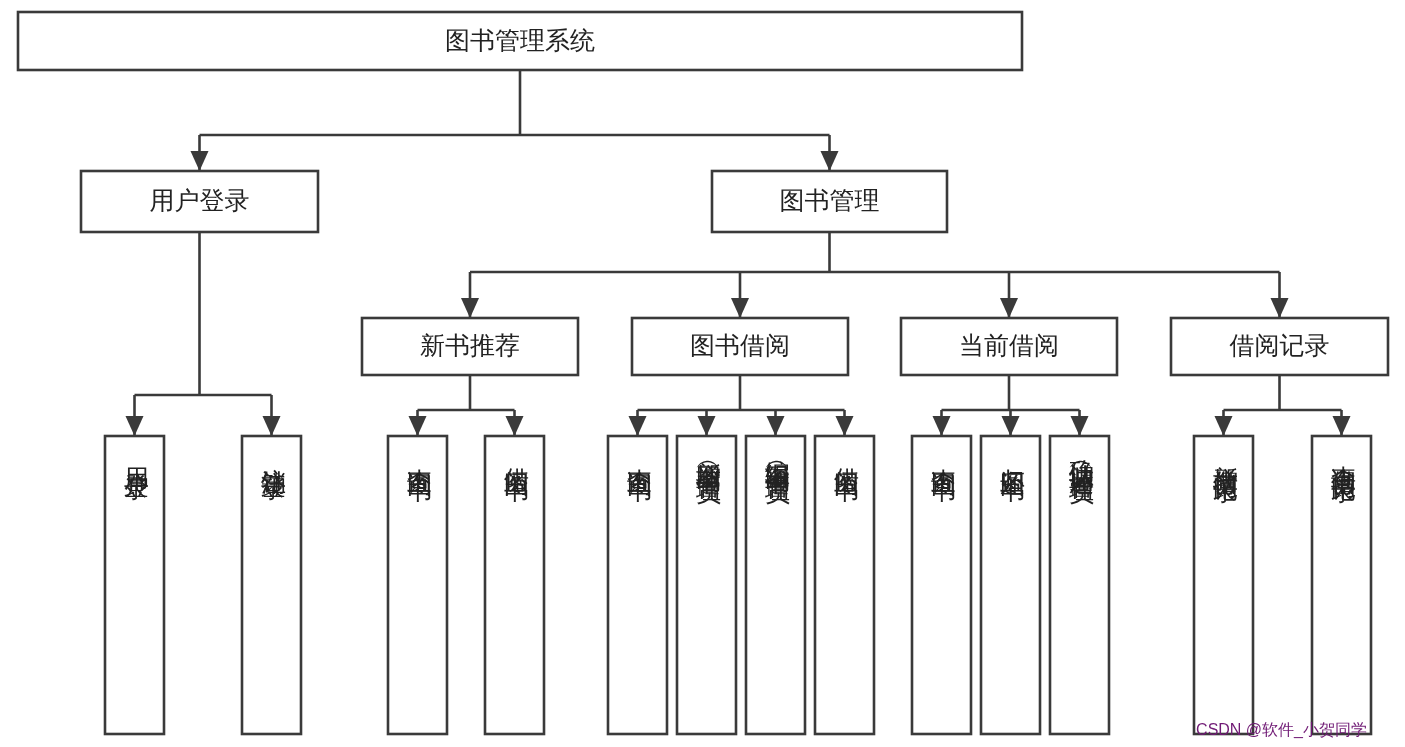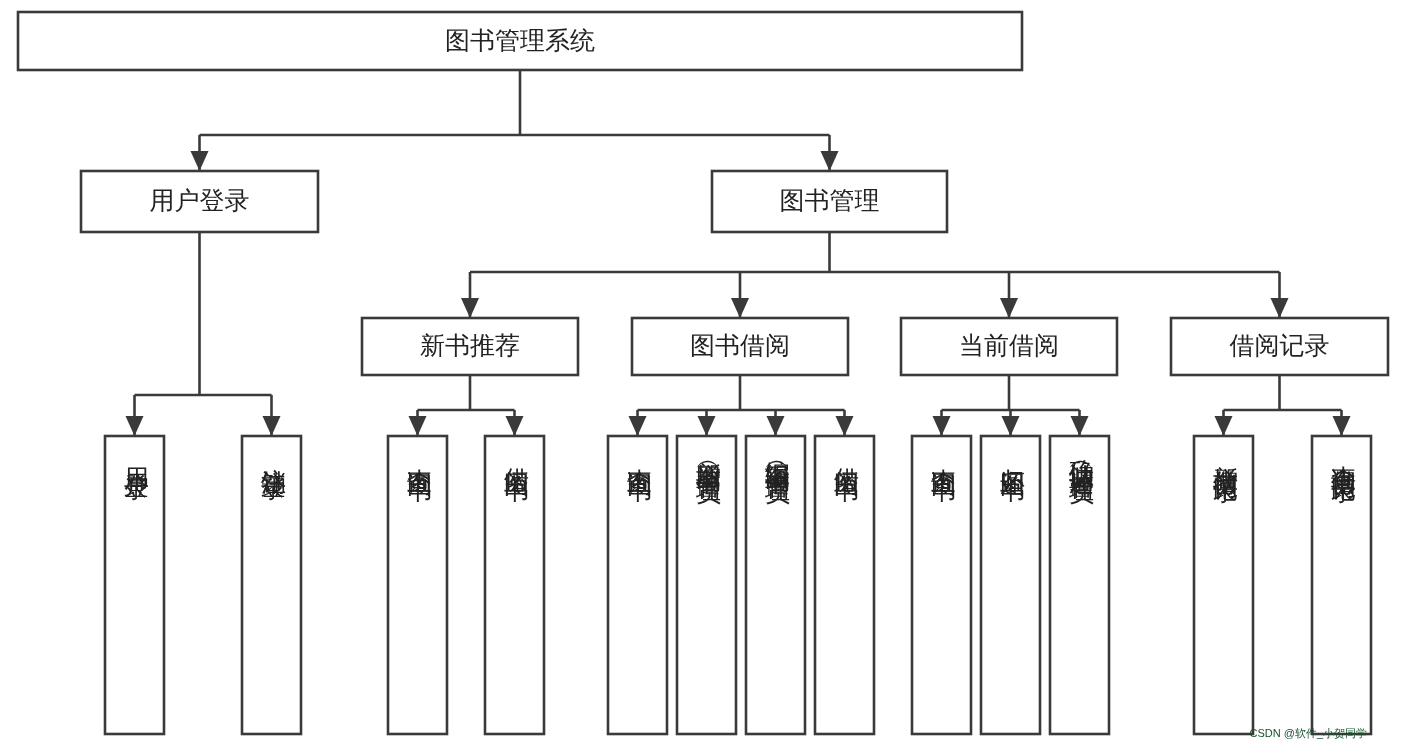--- a/index.html
+++ b/index.html
@@ -55,22 +55,22 @@
     font-size: 25px;
     writing-mode: vertical-rl;
     text-orientation: upright;
     letter-spacing: 3px;
   }
   .watermark {
     position: absolute;
     right: 12px;
     bottom: 6px;
     font-family: "Liberation Sans", "DejaVu Sans", sans-serif;
-    font-size: 11px;
-    color: #14532d;
+    font-size: 16px;
+    color: #701a75;
     white-space: nowrap;
     user-select: none;
     pointer-events: none;
   }
 </style>
 </head>
 <body>
 
 <div id="diagram-root">
   <svg id="tree-svg" viewBox="0 0 1405 747">

